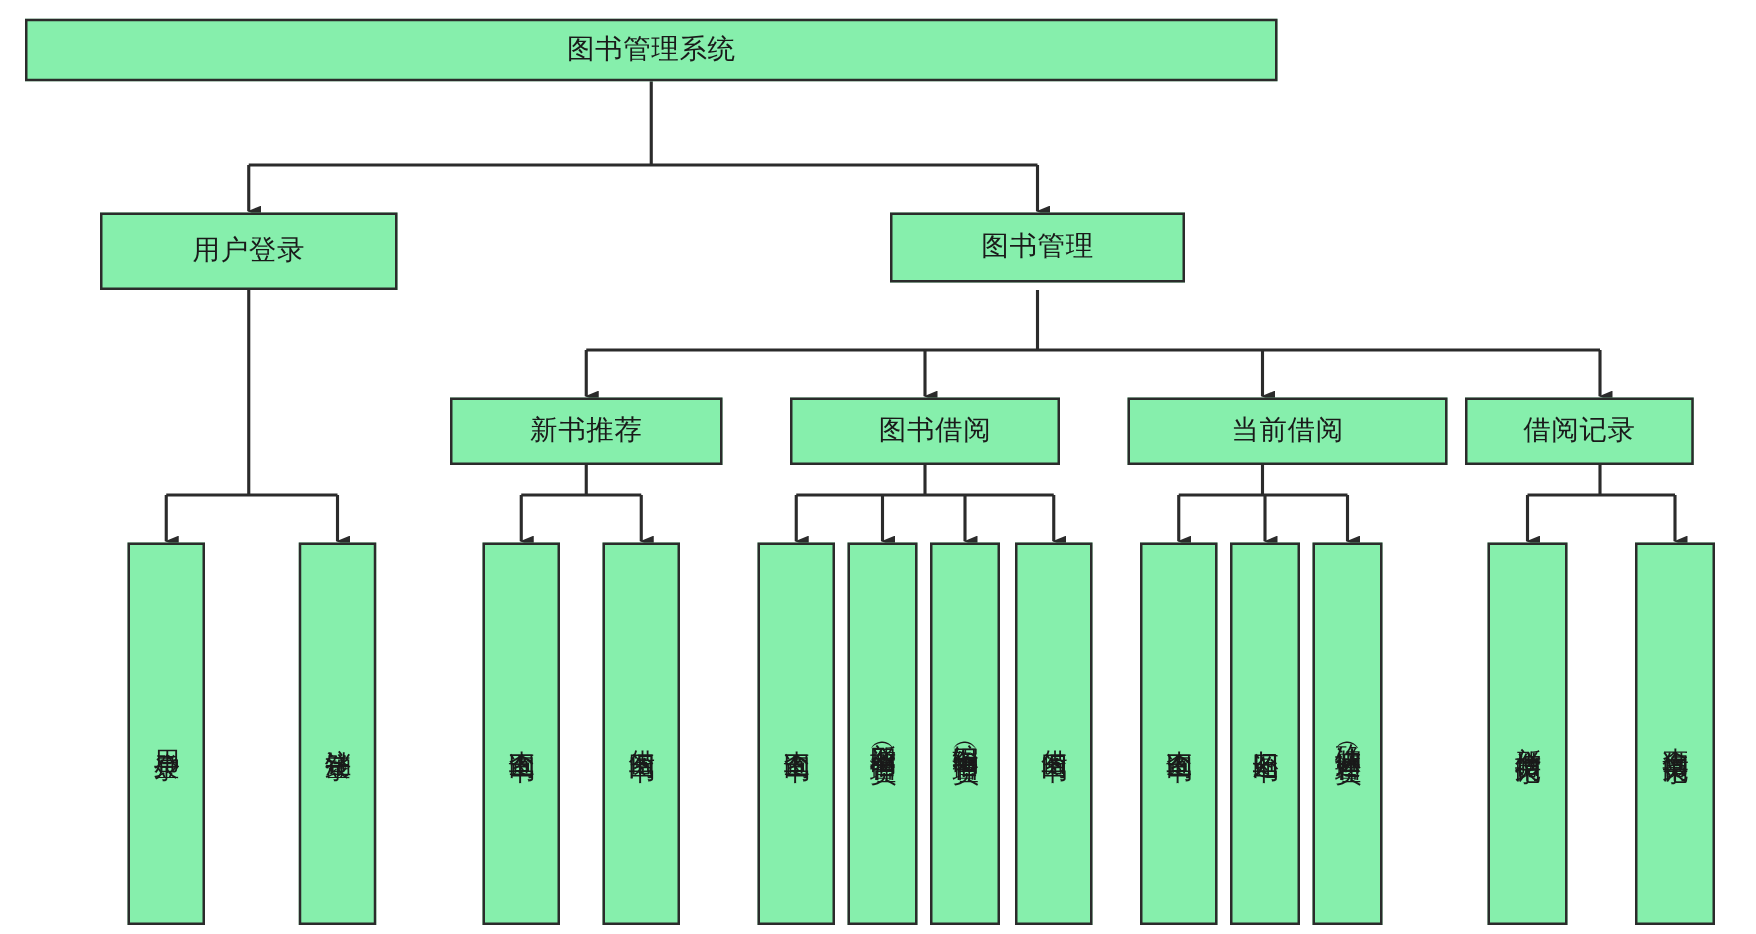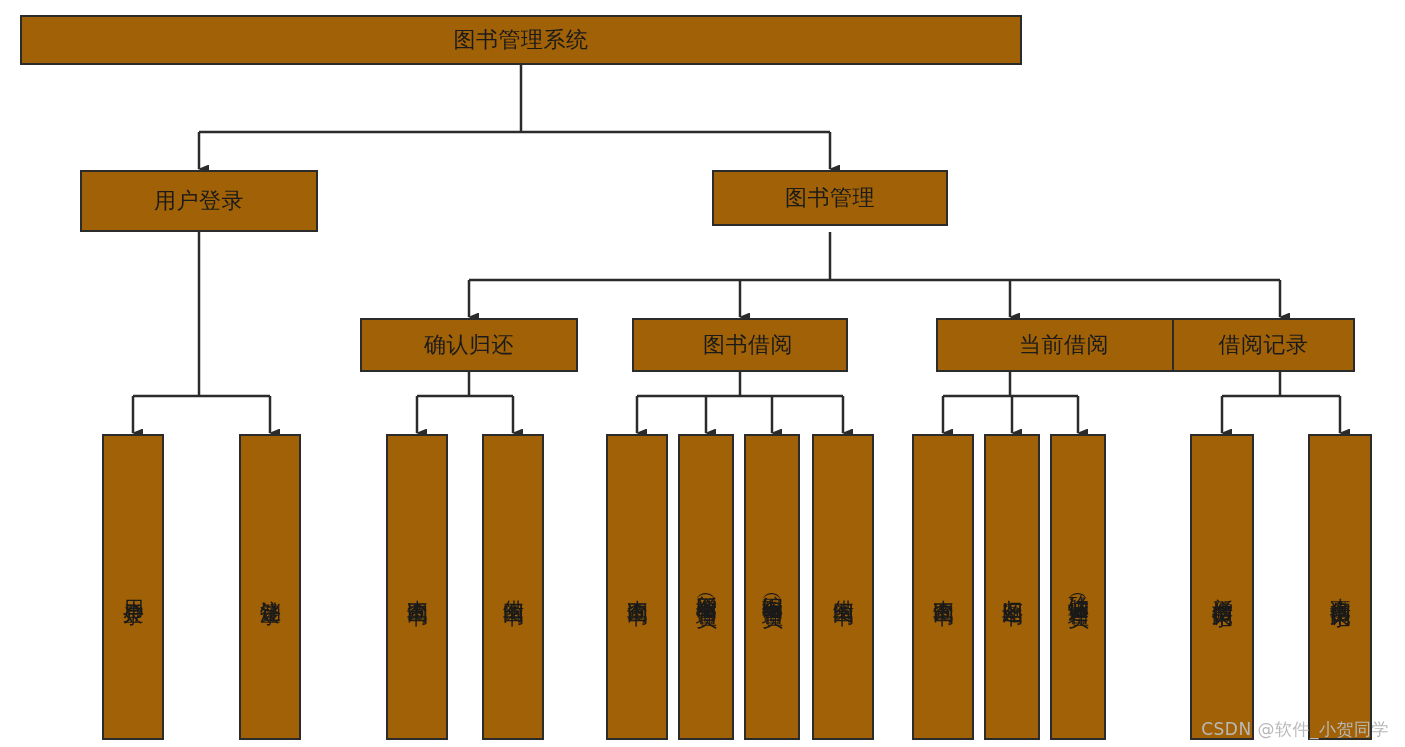--- a/index.html
+++ b/index.html
@@ -23,21 +23,21 @@
     left: 0;
     top: 0;
     width: 1405px;
     height: 747px;
     pointer-events: none;
   }
   .node {
     position: absolute;
     box-sizing: border-box;
     border: 2.5px solid #2b2b2b;
-    background: #a16207;
+    background: #86efac;
     display: flex;
     align-items: center;
     justify-content: center;
     color: #1a1a1a;
   }
   .node.horiz .node-label {
     font-size: 22px;
     line-height: 1.2;
     letter-spacing: 0.5px;
     white-space: nowrap;
@@ -120,26 +120,26 @@
       <div class="node horiz node-root" style="left: 20px; top: 15px; width: 1002px; height: 50px;">
         <span class="node-label">图书管理系统</span>
       </div>
       <div class="node horiz" style="left: 80px; top: 170px; width: 238px; height: 62px;">
         <span class="node-label">用户登录</span>
       </div>
       <div class="node horiz" style="left: 712px; top: 170px; width: 236px; height: 56px;">
         <span class="node-label">图书管理</span>
       </div>
       <div class="node horiz" style="left: 360px; top: 318px; width: 218px; height: 54px;">
-        <span class="node-label">确认归还</span>
+        <span class="node-label">新书推荐</span>
       </div>
       <div class="node horiz" style="left: 632px; top: 318px; width: 216px; height: 54px; padding-left: 16px;">
         <span class="node-label">图书借阅</span>
       </div>
-      <div class="node horiz" style="left: 902px; top: 318px; width: 256px; height: 54px; margin-left: 34px;">
+      <div class="node horiz" style="left: 902px; top: 318px; width: 256px; height: 54px;">
         <span class="node-label">当前借阅</span>
       </div>
       <div class="node horiz" style="left: 1172px; top: 318px; width: 183px; height: 54px;">
         <span class="node-label">借阅记录</span>
       </div>
       <div class="node vert" style="left: 102px; top: 434px; width: 62px; height: 306px;">
         <span class="node-label">用户登录</span>
       </div>
       <div class="node vert" style="left: 239px; top: 434px; width: 62px; height: 306px;">
         <span class="node-label">注销登录</span>
@@ -172,14 +172,13 @@
         <span class="node-label">确认归还（管理员）</span>
       </div>
       <div class="node vert" style="left: 1190px; top: 434px; width: 64px; height: 306px;">
         <span class="node-label">新增借阅记录</span>
       </div>
       <div class="node vert" style="left: 1308px; top: 434px; width: 64px; height: 306px;">
         <span class="node-label">查询借阅记录</span>
       </div>
     </div>
 
-  <div id="watermark">CSDN @软件_小贺同学</div>
 </div>
 
 </body></html>

